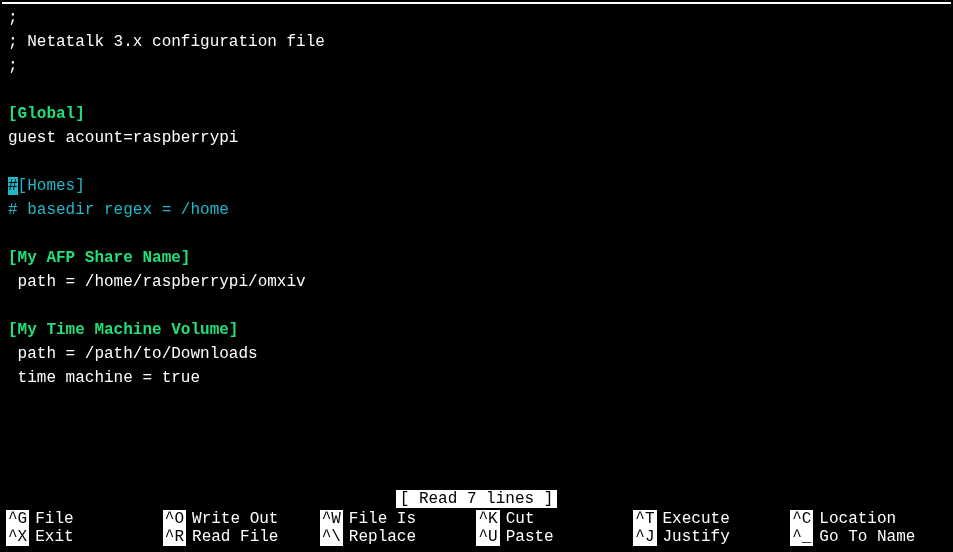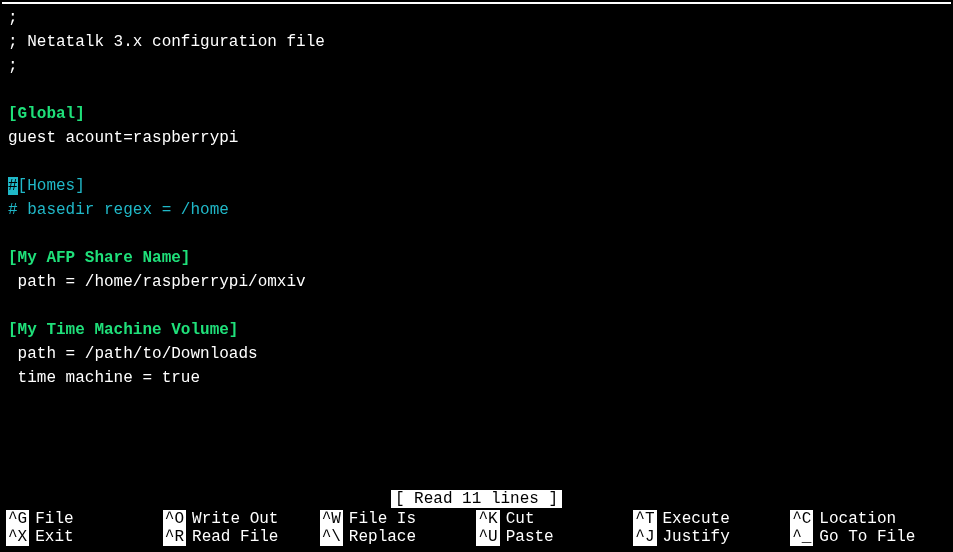--- a/index.html
+++ b/index.html
@@ -72,21 +72,21 @@
 </head>
 <body>
 
 <div class="titlebar">
   <span class="right"></span>
 </div>
 
 <div class="editor" id="editor"><div><span>;</span></div><div><span>; Netatalk 3.x configuration file</span></div><div><span>;</span></div><div>&nbsp;</div><div><span class="section">[Global]</span></div><div><span>guest acount=raspberrypi</span></div><div>&nbsp;</div><div><span class="cursor-cell">#</span><span class="comment-cyan">[Homes]</span></div><div><span class="comment-cyan"># basedir regex = /home</span></div><div>&nbsp;</div><div><span class="section">[My AFP Share Name]</span></div><div><span> path = /home/raspberrypi/omxiv</span></div><div>&nbsp;</div><div><span class="section">[My Time Machine Volume]</span></div><div><span> path = /path/to/Downloads</span></div><div><span> time machine = true</span></div></div>
 
 <div class="statusbar">
-  <span class="status-inner">[ Read 11 lines ]</span>
+  <span class="status-inner">[ Read 7 lines ]</span>
 </div>
 
 <div class="shortcuts">
   <div class="sc-row" id="sc-row1">
       <div class="sc-item">
         <span class="sc-key">^G</span>
         <span class="sc-label">File</span>
       </div>
       <div class="sc-item">
         <span class="sc-key">^O</span>
@@ -125,16 +125,16 @@
       <div class="sc-item">
         <span class="sc-key">^U</span>
         <span class="sc-label">Paste</span>
       </div>
       <div class="sc-item">
         <span class="sc-key">^J</span>
         <span class="sc-label">Justify</span>
       </div>
       <div class="sc-item">
         <span class="sc-key">^_</span>
-        <span class="sc-label">Go To File</span>
+        <span class="sc-label">Go To Name</span>
       </div>
     </div>
 </div>
 
 </body></html>

